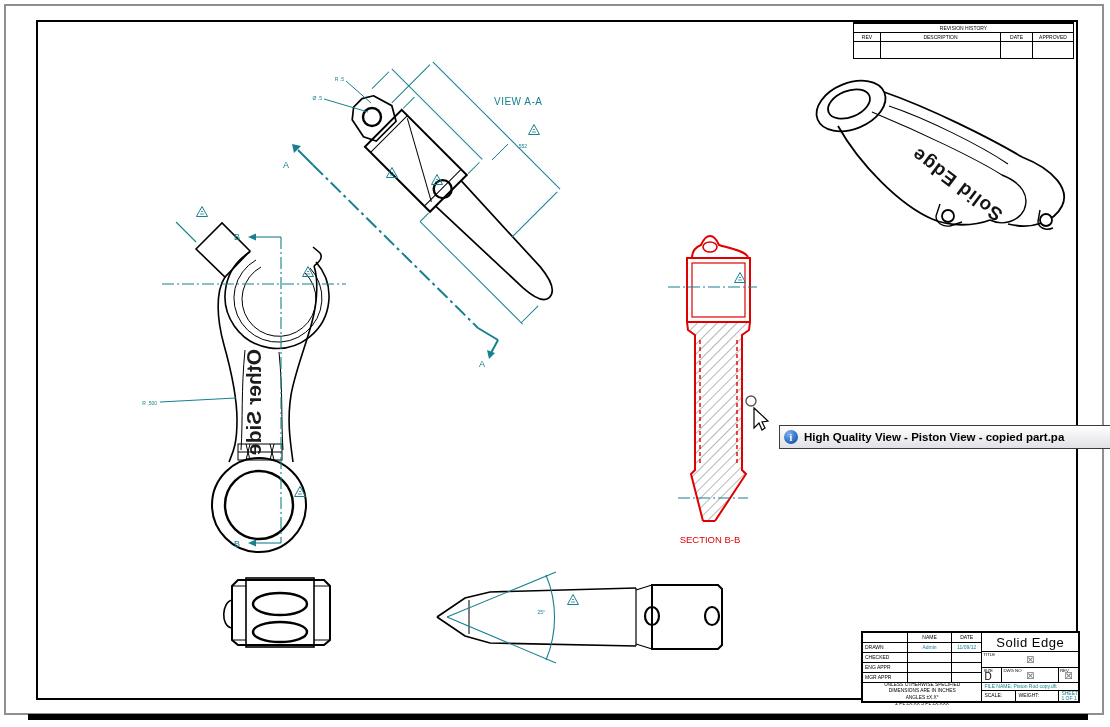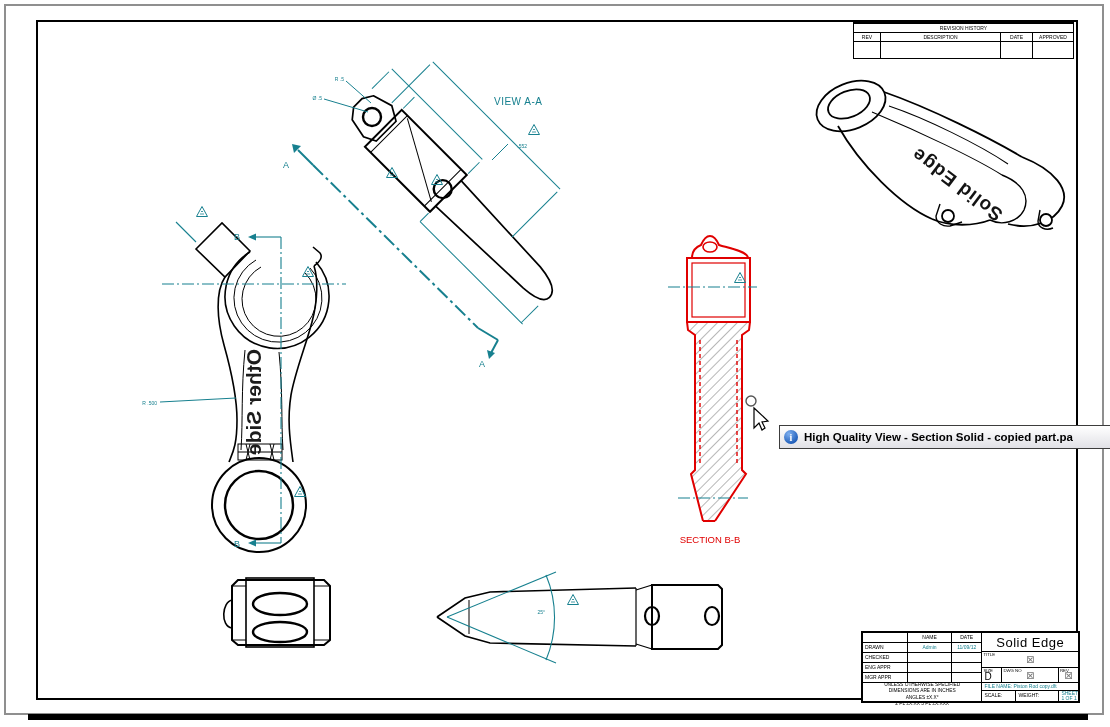--- a/index.html
+++ b/index.html
@@ -324,16 +324,16 @@
       <div class="scale-row">
         <div class="sc">SCALE:</div>
         <div class="wt">WEIGHT:</div>
         <div class="sh teal">SHEET 1 OF 1</div>
       </div>
     </div>
   </div>
 
   <div class="tooltip">
     <span class="info-ic">i</span>
-    <span>High Quality View - Section Solid - copied part.pa</span>
+    <span>High Quality View - Piston View - copied part.pa</span>
   </div>
 
 </div>
 
 </body></html>

